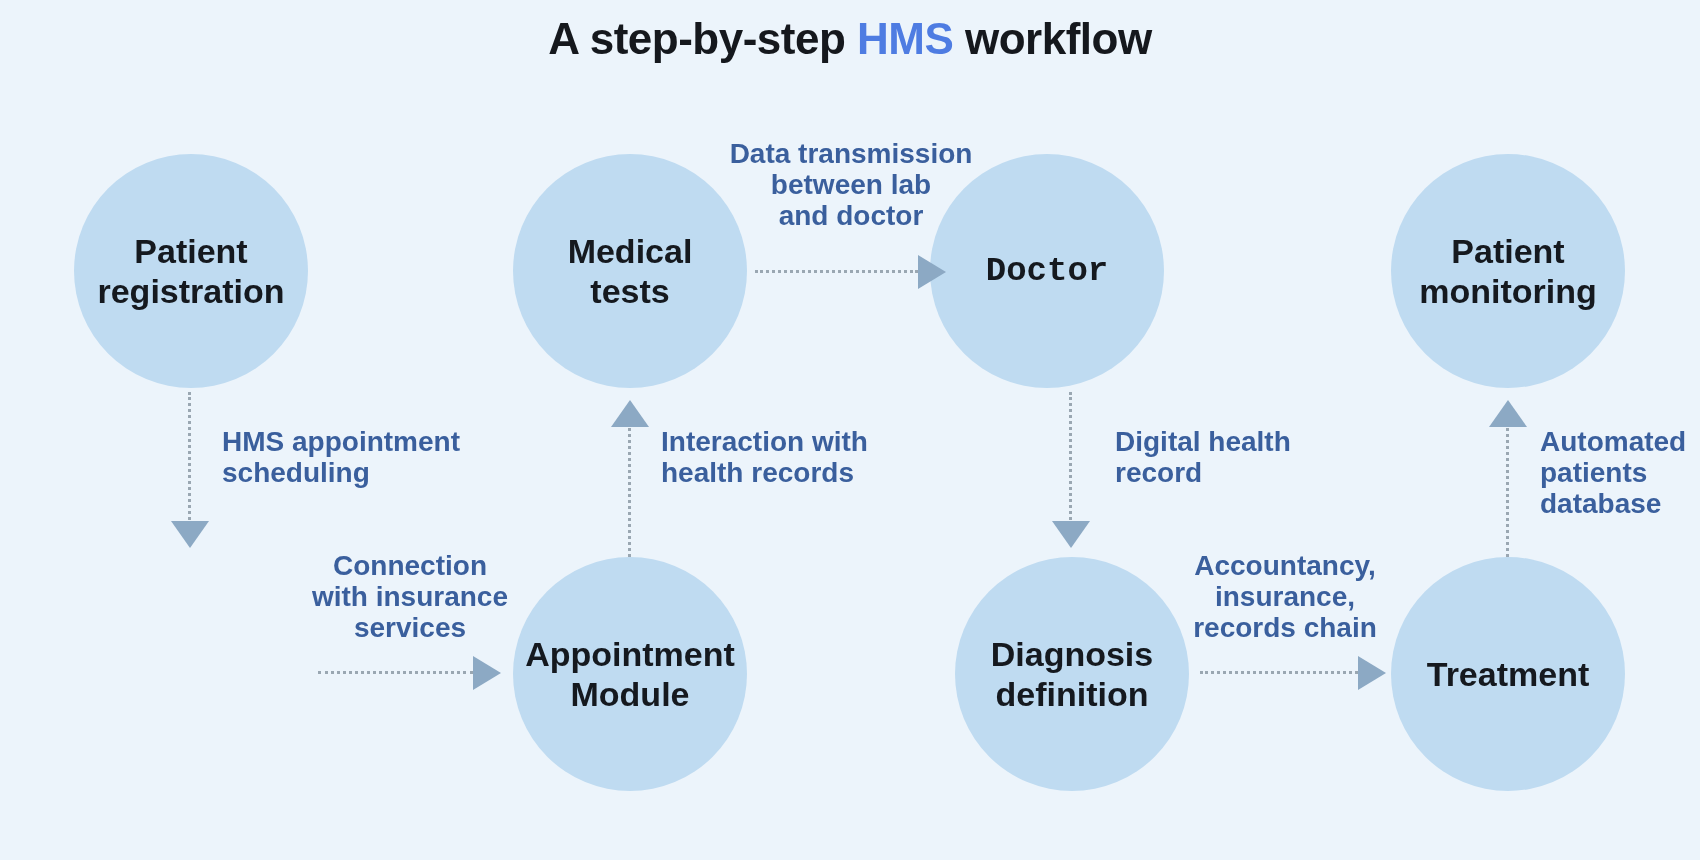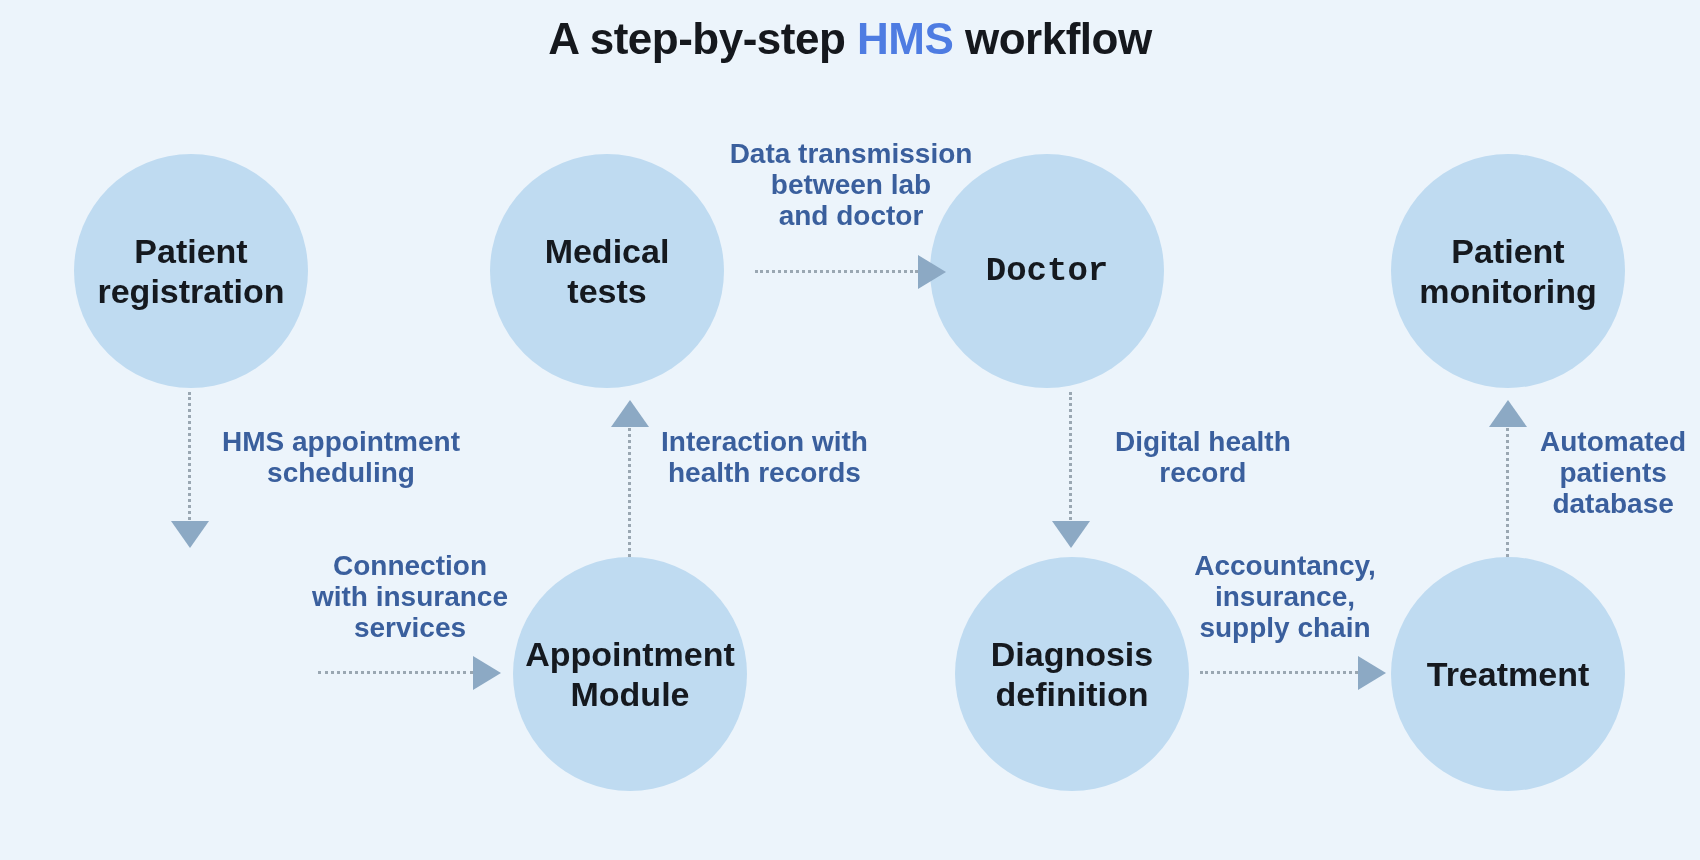--- a/index.html
+++ b/index.html
@@ -36,21 +36,21 @@
   }
   .node .node-label {
     white-space: pre-line;
     text-align: center;
     font-size: 34px;
     font-weight: bold;
     line-height: 1.18;
     color: var(--node-text, #15191F);
   }
   #n-patient-registration { left: 74px;   top: 154px; }
-  #n-medical-tests        { left: 490px;  top: 154px; justify-content: center; }
+  #n-medical-tests        { left: 513px;  top: 154px; justify-content: center; }
   #n-doctor               { left: 930px;  top: 154px; font-family: Liberation Mono, monospace; }
   #n-patient-monitoring   { left: 1391px; top: 154px; }
   #n-insurance-plan       { left: 74px;   top: 557px; }
   #n-appointment-module   { left: 513px;  top: 557px; }
   #n-diagnosis-definition { left: 955px;  top: 557px; }
   #n-treatment            { left: 1391px; top: 557px; }
 
   
   .dotline-v { position: absolute; width: 0;  border-left: 3px dotted var(--dot-line, #9AA7B2); }
   .dotline-h { position: absolute; height: 0; border-top: 3px dotted var(--dot-line, #9AA7B2); }
@@ -62,21 +62,20 @@
   .arr.right { border-top: 17px solid transparent; border-bottom: 17px solid transparent; border-left: 28px solid var(--arrow, #8CA9C4); }
 
   
   .cl {
     position: absolute;
     font-size: 28px;
     font-weight: bold;
     line-height: 31px;
     white-space: pre-line;
     color: var(--label-text, #3A5F9D);
-    text-align: center;
   }
   .cl.center { text-align: center; }
 
   
   #c1-line  { left: 188px; top: 392px; height: 128px; }
   #c1-arr   { left: 171px; top: 521px; }
   #c1-label { left: 222px; top: 426px; }
 
   
   #c2-line  { left: 318px; top: 671px; width: 155px; }
@@ -178,21 +177,21 @@
     <div class="arr down" id="c5-arr"></div>
     <div class="cl" id="c5-label">Digital health
 record</div>
   </div>
 
   <div>
     <div class="dotline-h" id="c6-line"></div>
     <div class="arr right" id="c6-arr"></div>
     <div class="cl center" id="c6-label">Accountancy,
 insurance,
-supply chain</div>
+records chain</div>
   </div>
 
   <div>
     <div class="arr up" id="c7-arr"></div>
     <div class="dotline-v" id="c7-line"></div>
     <div class="cl" id="c7-label">Automated
 patients
 database</div>
   </div>
 

